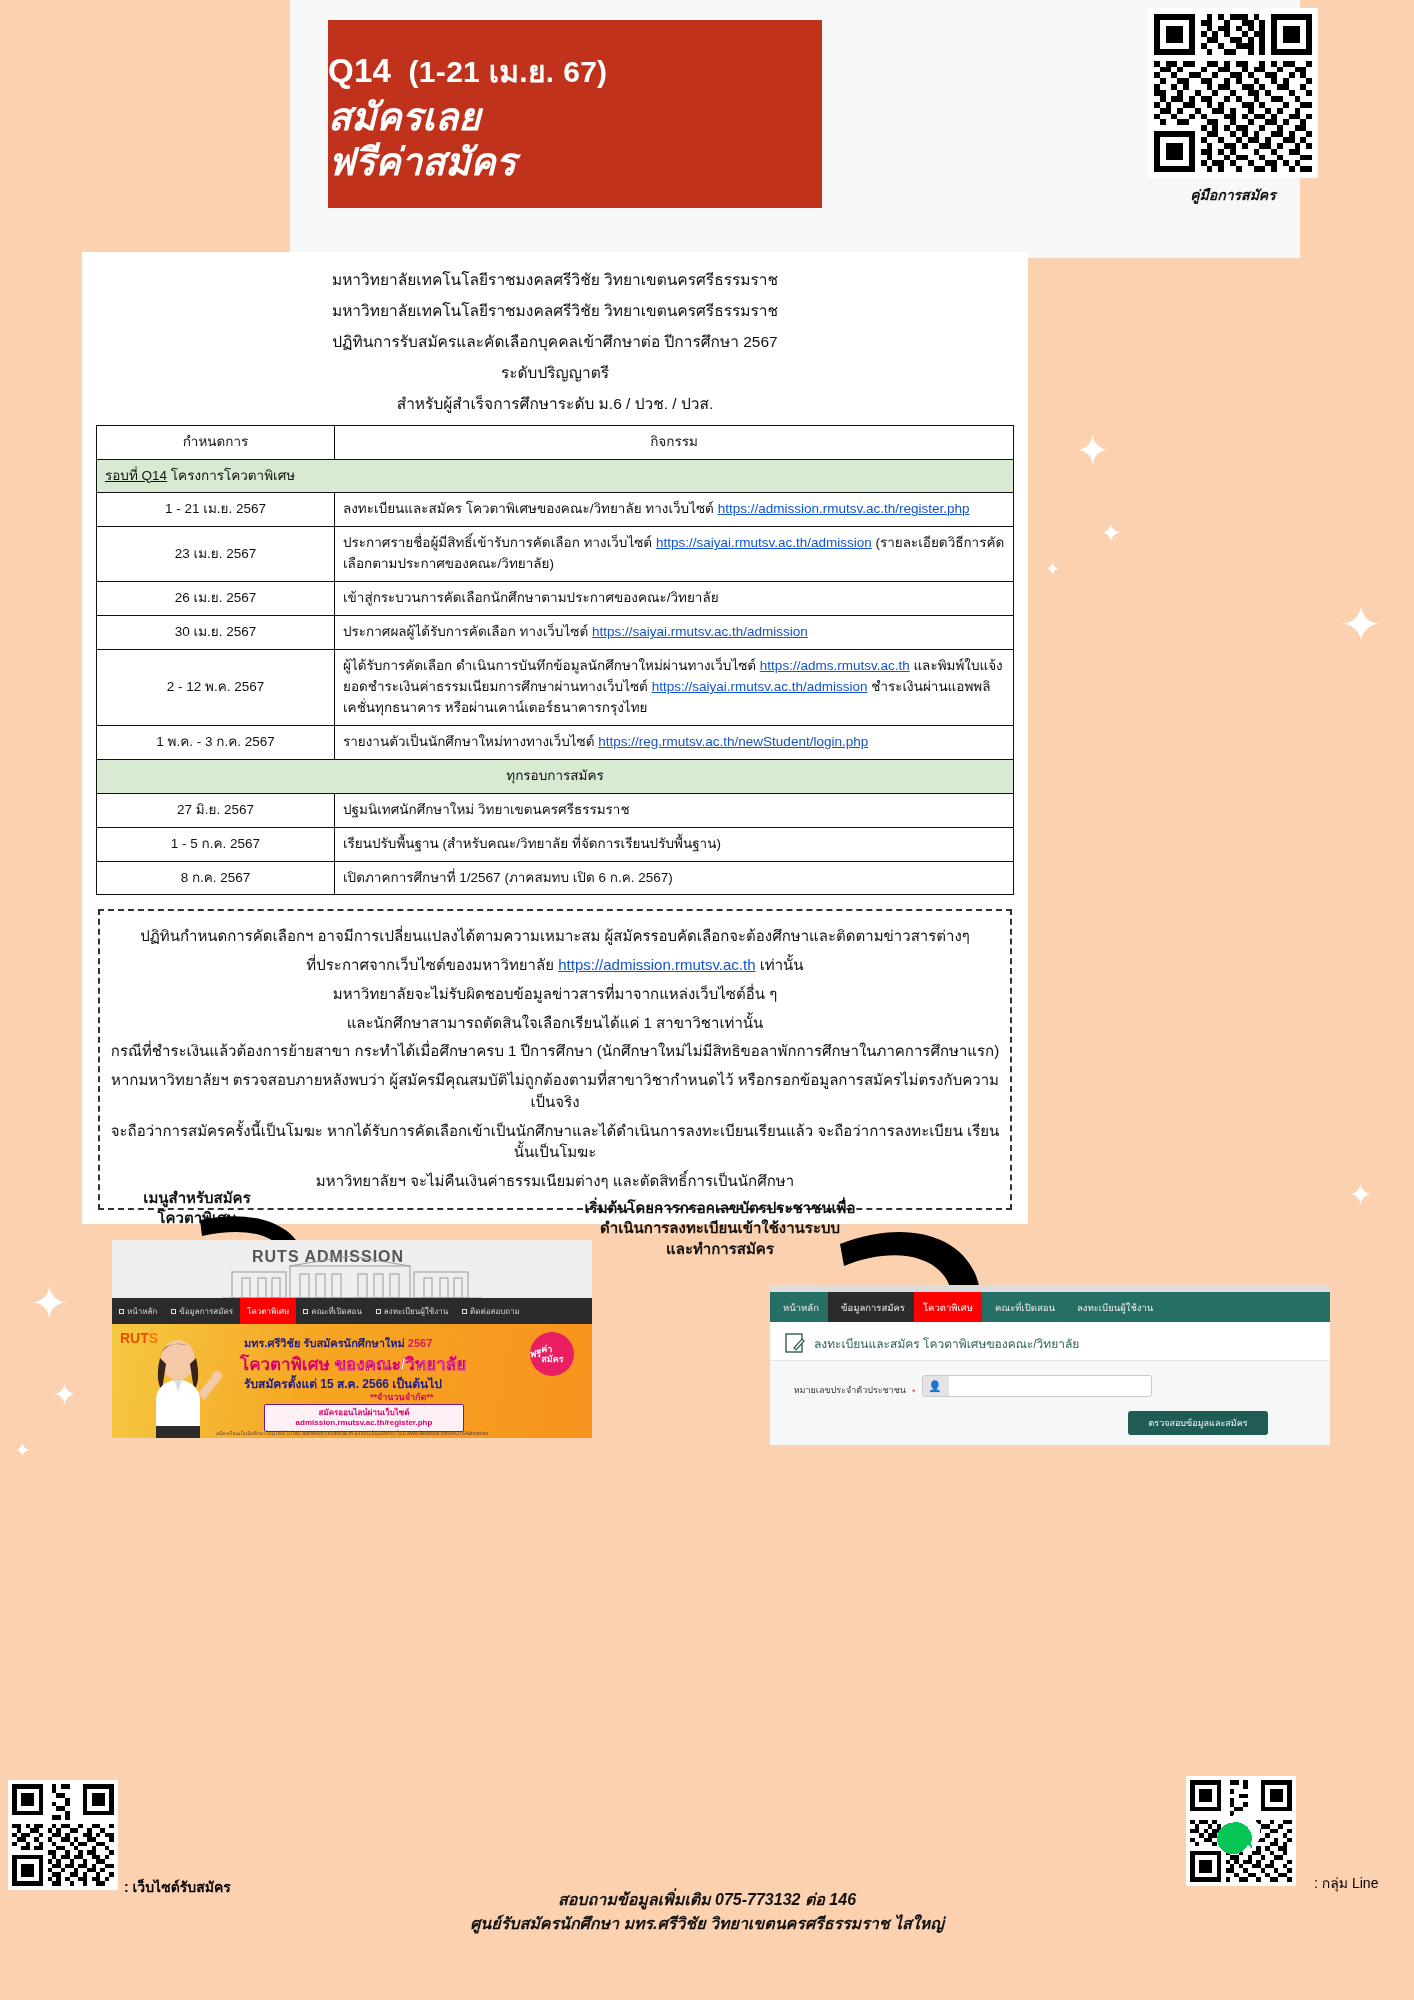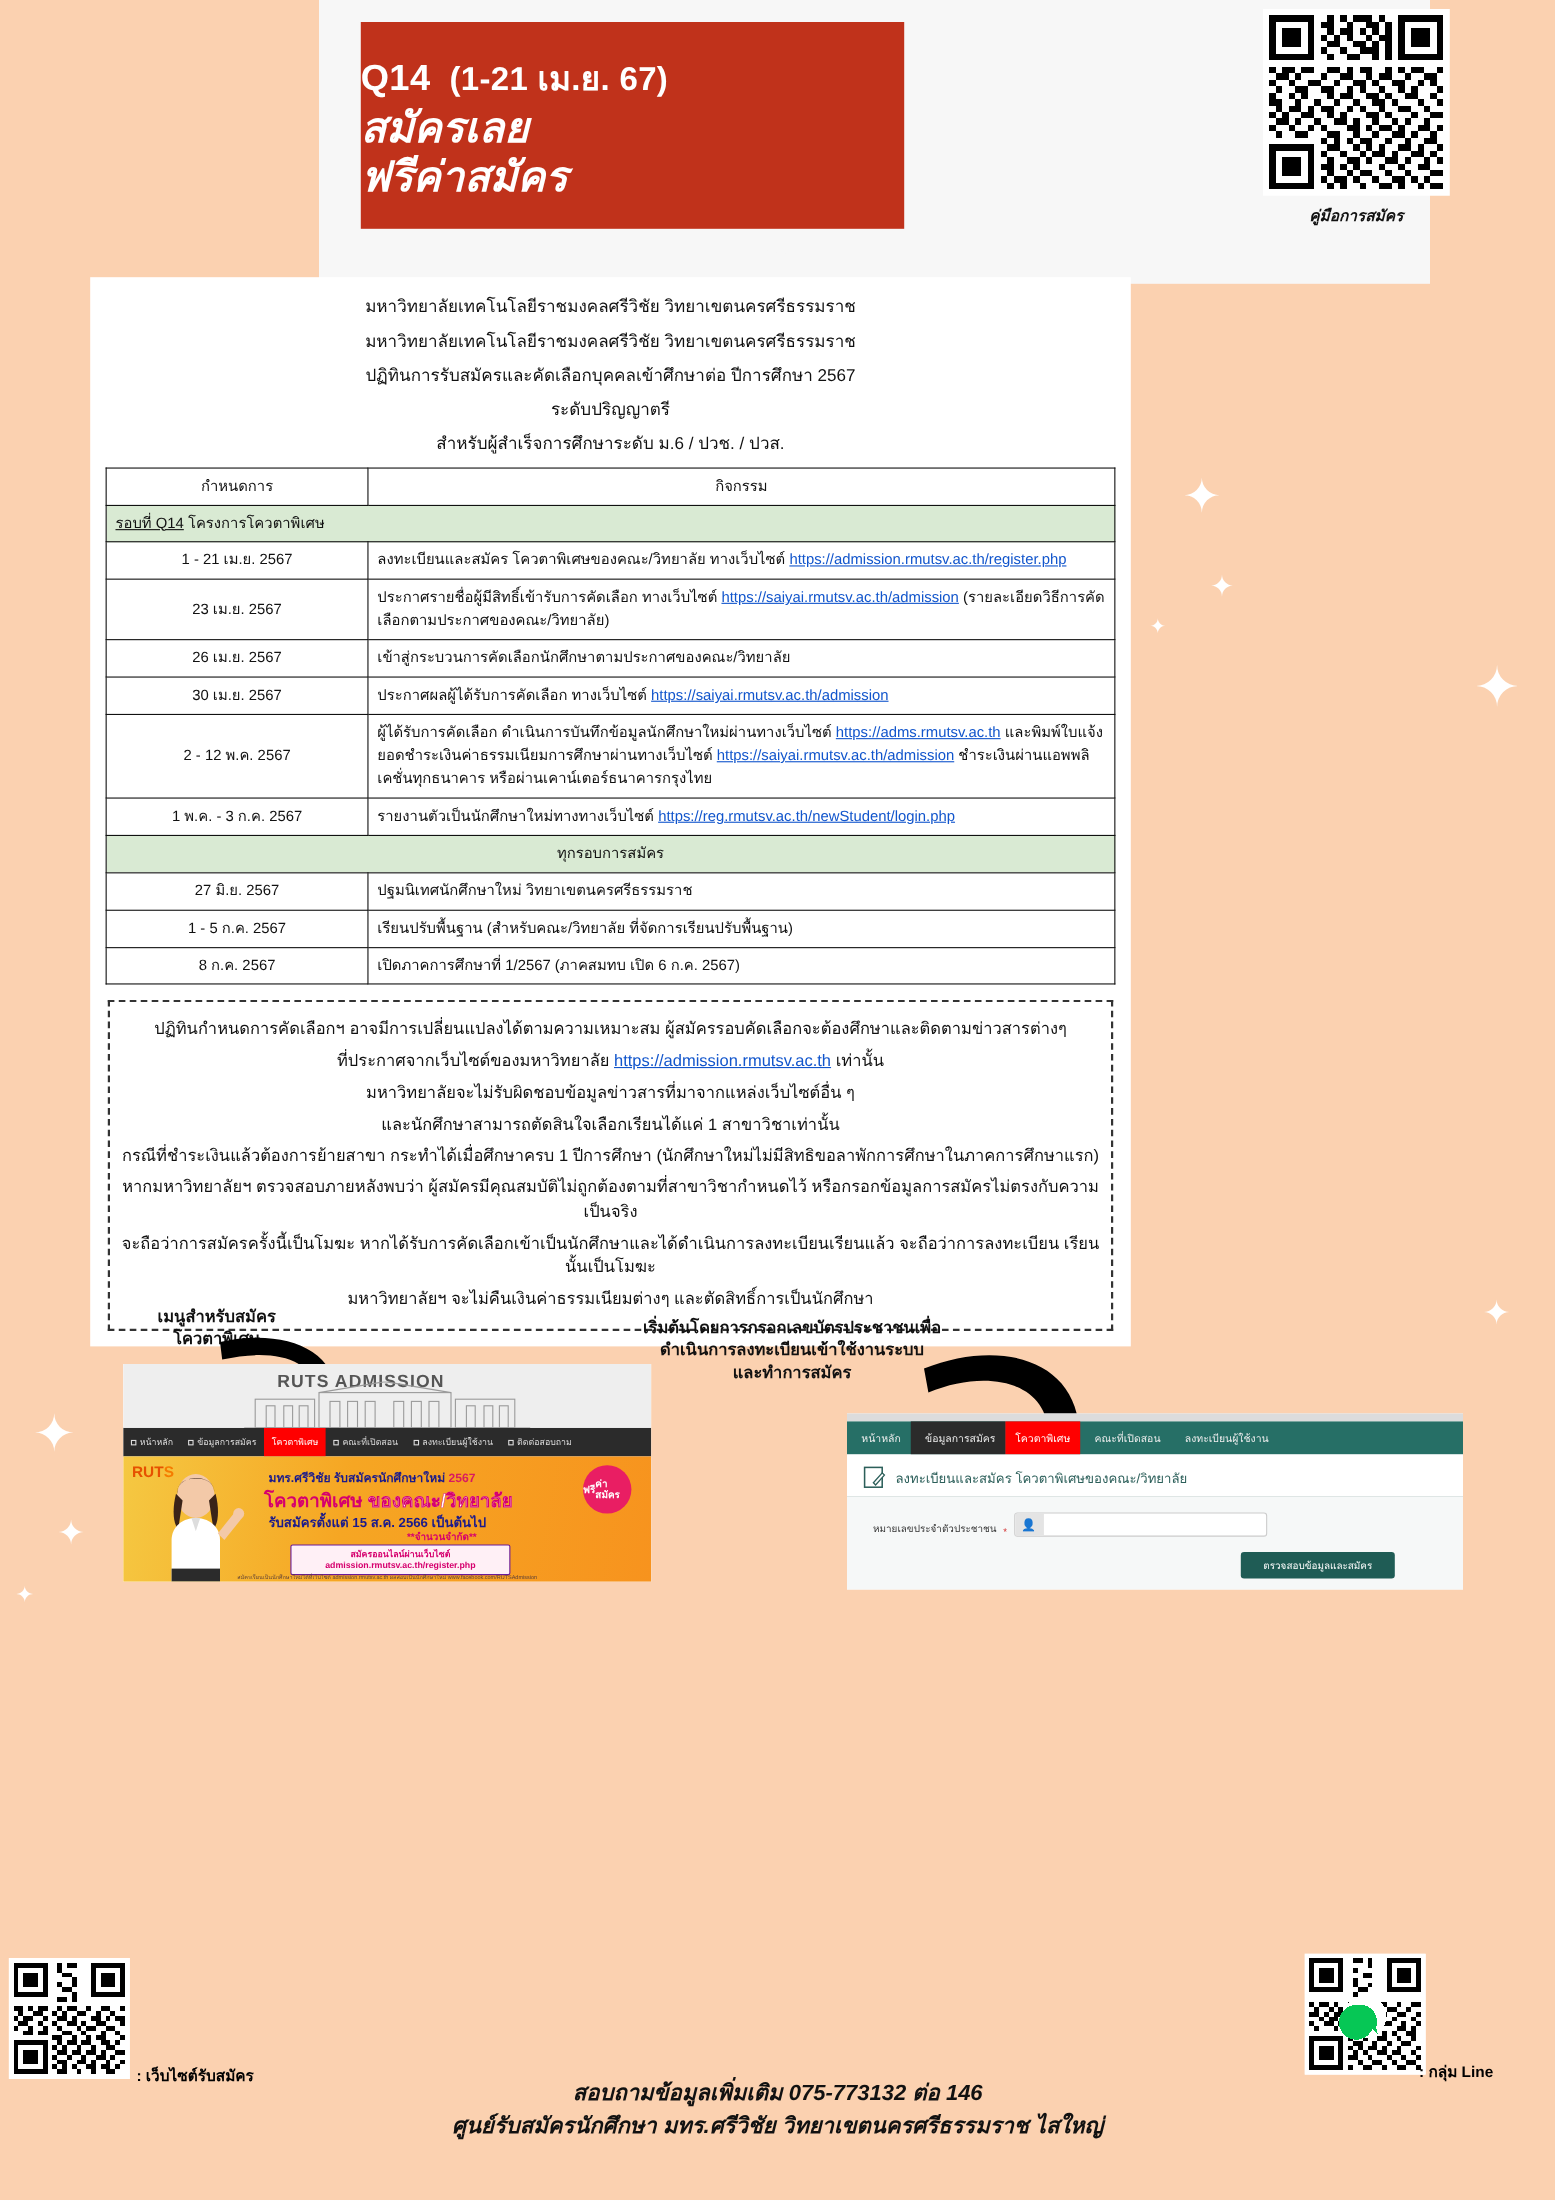--- a/index.html
+++ b/index.html
@@ -181,25 +181,25 @@
     border-radius:3px;
   }
 
   
   .qr-bl { position:absolute; left:8px; top:1780px; width:110px; }
   .qr-bl .qr-img { width:110px; height:110px; background:#fff; }
   .qr-bl .cap { position:absolute; left:116px; top:96px; font-size:14px; font-weight:bold; white-space:nowrap; }
 
   .qr-br { position:absolute; left:1186px; top:1776px; width:110px; }
   .qr-br .qr-img { width:110px; height:110px; background:#fff; }
-  .qr-br .cap { position:absolute; left:104px; top:96px; font-size:14px; font-weight:bold; white-space:nowrap; }
+  .qr-br .cap { position:absolute; left:128px; top:96px; font-size:14px; font-weight:normal; white-space:nowrap; }
 
   .footer {
     position:absolute; left:0; right:0; top:1888px; text-align:center;
-    font-style:italic; font-weight:bold; font-size:20px; color:#111; line-height:1.5;
+    font-style:italic; font-weight:bold; font-size:16px; color:#111; line-height:1.5;
   }
 </style>
 </head>
 <body>
 
 <div class="sparkle" style="left:1075px; top:430px; font-size:42px;">✦</div>
 <div class="sparkle" style="left:1100px; top:520px; font-size:26px;">✦</div>
 <div class="sparkle" style="left:1045px; top:560px; font-size:18px;">✦</div>
 <div class="sparkle" style="left:1340px; top:600px; font-size:50px;">✦</div>
 <div class="sparkle" style="left:30px; top:1280px; font-size:46px;">✦</div>

